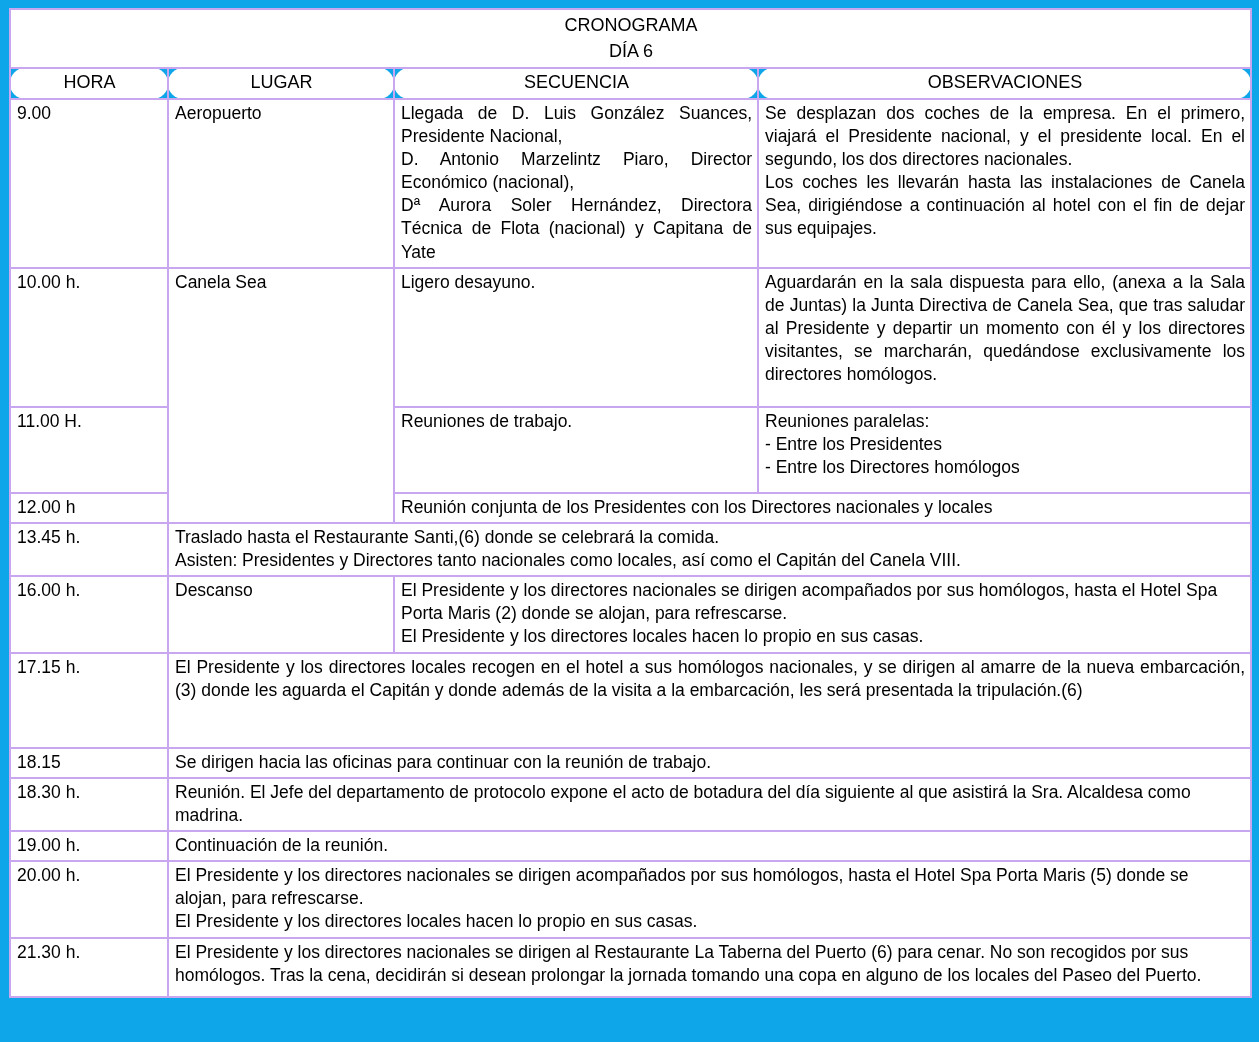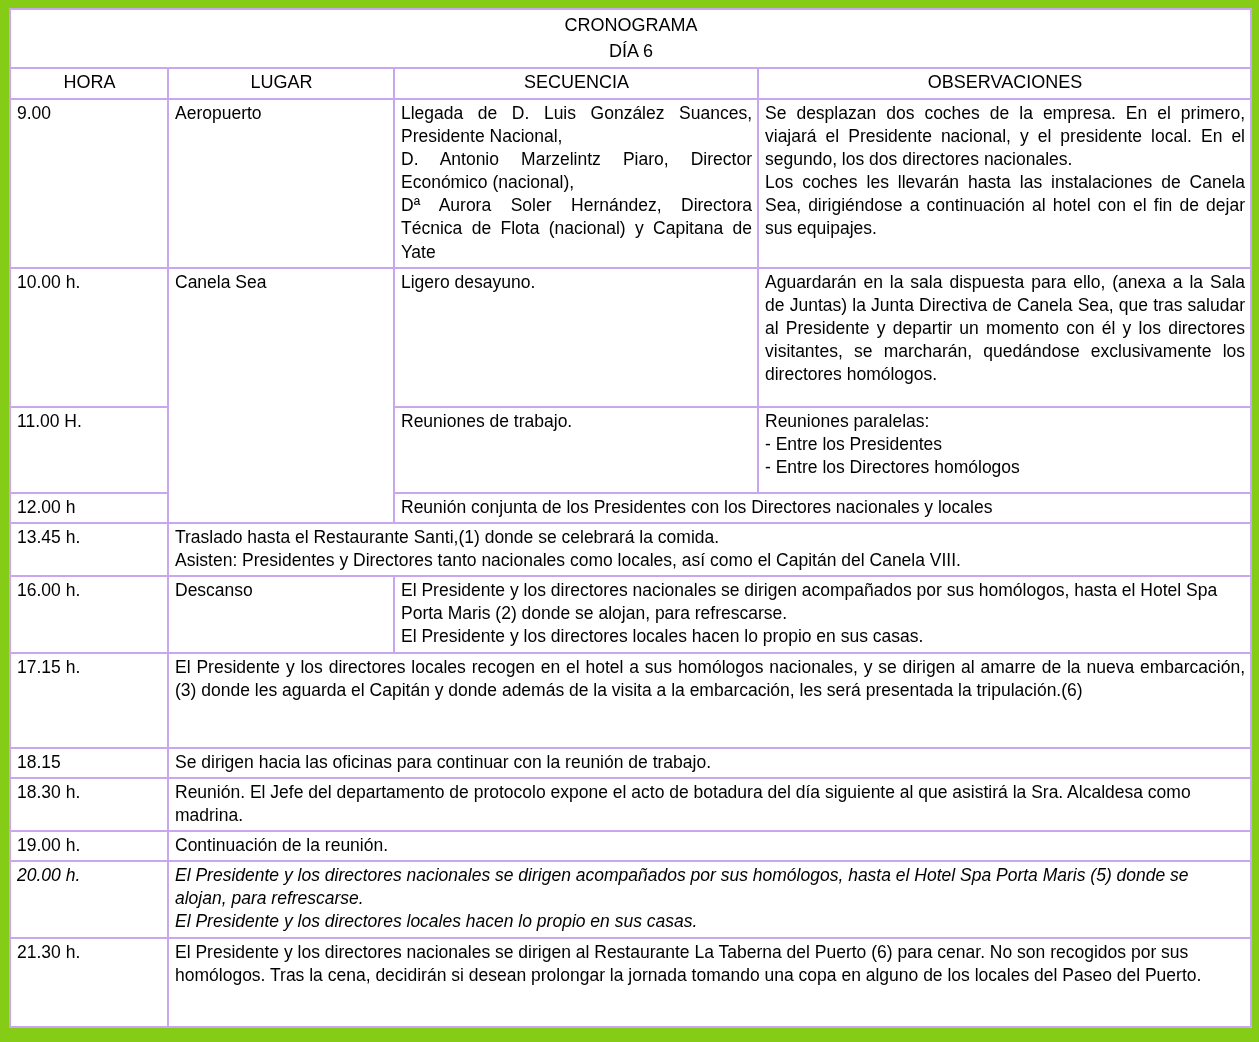--- a/index.html
+++ b/index.html
@@ -12,21 +12,21 @@
     height: 1042px;
     font-family: "Liberation Sans", sans-serif;
     color: #000000;
     overflow: hidden;
   }
   .page {
     box-sizing: border-box;
     width: 1259px;
     height: 1042px;
     padding: 8px 9px 9px 9px;
-    background: #84cc16;
+    background: #0ea5e9;
   }
   table.cronograma {
     border-collapse: collapse;
     width: 1241px;
     table-layout: fixed;
     font-size: 17.5px;
     line-height: 1.32;
   }
   table.cronograma td,
   table.cronograma th {
@@ -44,41 +44,42 @@
     line-height: 1.45;
   }
   .title-cell .line2 {
     display: block;
   }
   .colhead {
     text-align: center;
     font-size: 18px;
     padding-top: 3px;
     padding-bottom: 4px;
+    border-radius: 15px;
   }
   .cell-text p {
     margin: 0;
   }
   .cell-text p.j {
     text-align: justify;
   }
   .hora { white-space: nowrap; }
   .pad-mid { padding-top: 26px; }
   .rowtall-1 { height: 160px; }
   .rowtall-2 { height: 139px; }
   .rowtall-3 { height: 86px; }
   .rowtall-4 { height: 28px; margin-left: 24px; }
   .rowtall-5 { height: 47px; }
   .rowtall-6 { height: 77px; border-radius: 7px; }
   .rowtall-7 { height: 95px; }
   .rowtall-8 { height: 26px; margin-left: 16px; }
   .rowtall-9 { height: 50px; margin-left: 29px; }
   .rowtall-10 { height: 26px; }
-  .rowtall-11 { height: 74px; font-style: italic; }
-  .rowtall-12 { height: 89px; }
+  .rowtall-11 { height: 74px; }
+  .rowtall-12 { height: 59px; }
 </style>
 </head>
 <body>
 
 <div class="page">
   <table class="cronograma">
     <colgroup>
       <col style="width:158px">
       <col style="width:226px">
       <col style="width:364px">
@@ -140,21 +141,21 @@
       <tr class="rowtall-4">
         <td class="hora">12.00 h</td>
         <td class="cell-text" colspan="2">
             <p>Reunión conjunta de los Presidentes con los Directores nacionales y locales</p>
           </td>
       </tr>
 
       <tr class="rowtall-5">
         <td class="hora">13.45 h.</td>
         <td class="cell-text" colspan="3">
-            <p>Traslado hasta el Restaurante Santi,(1) donde se celebrará la comida.</p>
+            <p>Traslado hasta el Restaurante Santi,(6) donde se celebrará la comida.</p>
             <p>Asisten: Presidentes y Directores tanto nacionales como locales, así como el Capitán del Canela VIII.</p>
           </td>
       </tr>
 
       <tr class="rowtall-6">
         <td class="hora">16.00 h.</td>
         <td>Descanso</td>
         <td class="cell-text" colspan="2">
             <p>El Presidente y los directores nacionales se dirigen  acompañados por sus homólogos, hasta el Hotel Spa Porta Maris (2) donde se alojan, para refrescarse.</p>
             <p>El Presidente y los directores locales hacen lo propio en sus casas.</p>

